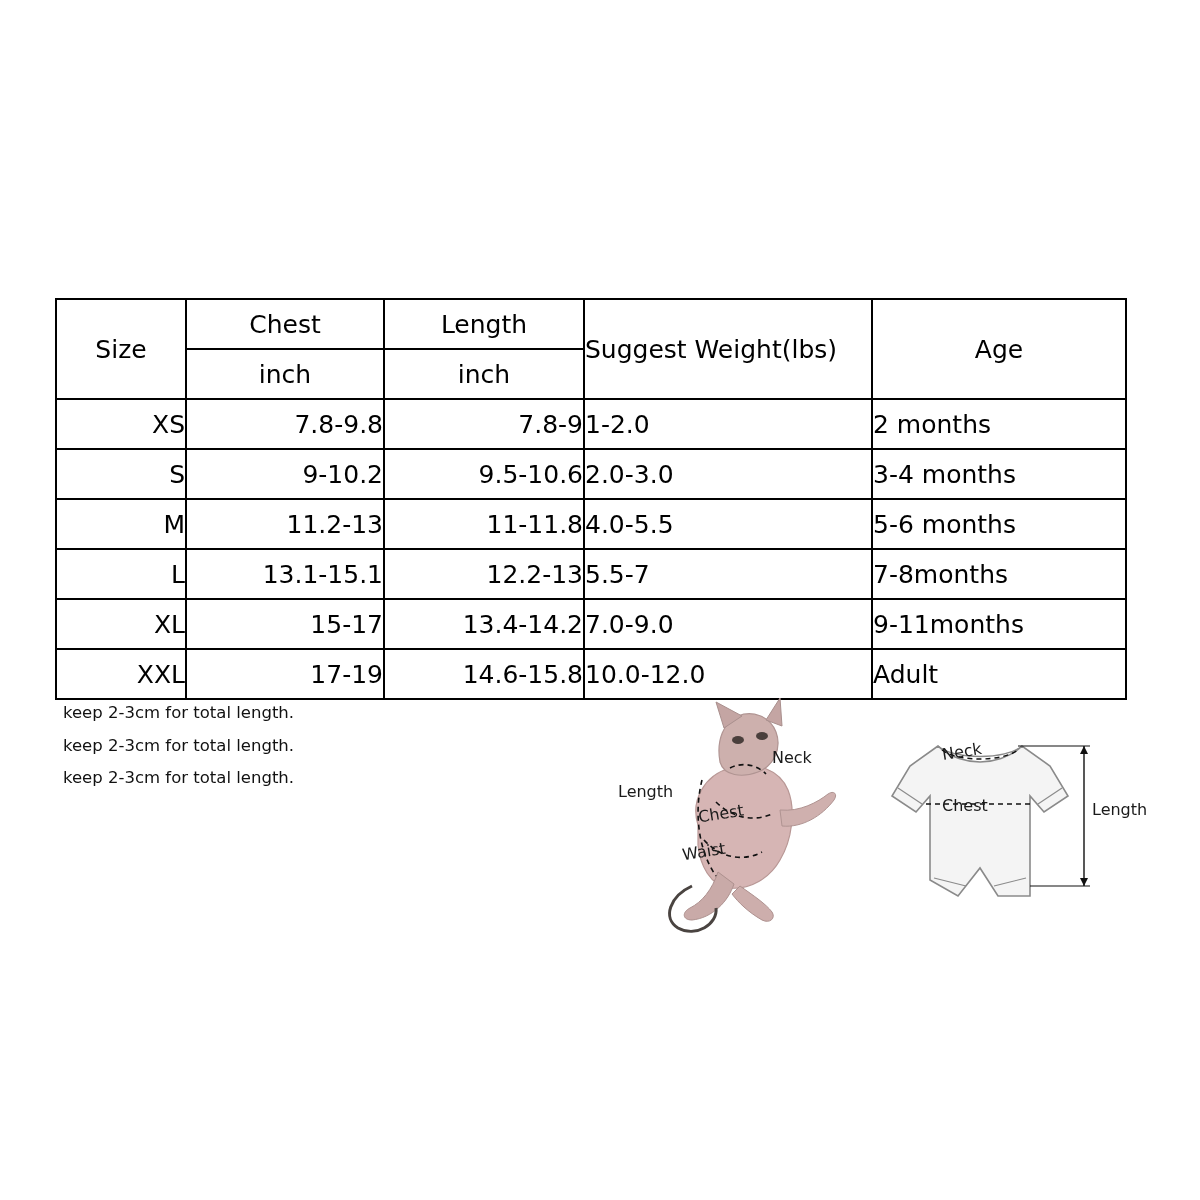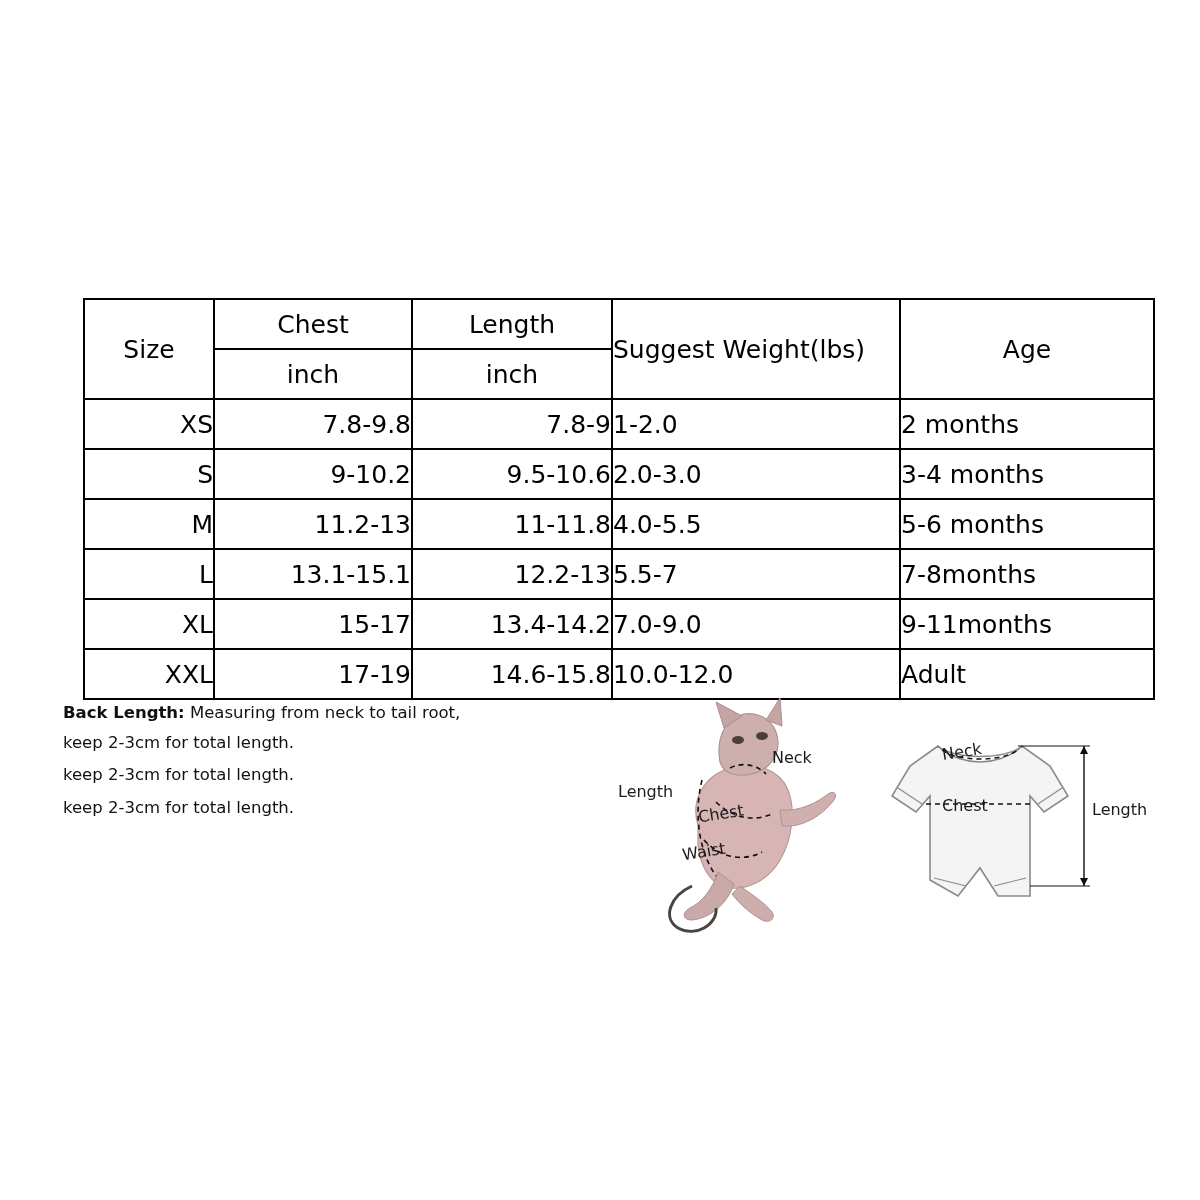--- a/index.html
+++ b/index.html
@@ -24,21 +24,20 @@
   }
 
   
   .size-table {
     position: absolute;
     left: 55px;
     top: 298px;
     width: 1070px;
     border-collapse: collapse;
     table-layout: fixed;
-    margin-left: 28px;
   }
   .size-table td, .size-table th {
     border: 2px solid #000000;
     font-weight: normal;
     font-size: 25px;
     font-family: "DejaVu Sans", sans-serif;
     padding: 0;
     height: 48px;
     color: #000;
   }
@@ -177,23 +176,20 @@
         <td class="cell-center">XXL</td>
         <td class="cell-center">17-19</td>
         <td class="cell-center">14.6-15.8</td>
         <td class="cell-left">10.0-12.0</td>
         <td class="cell-left">Adult</td>
       </tr>
     </tbody>
   </table>
 
   <div class="notes">
-    <div class="note-line">
-      <span class="note-label">Back Length:</span><span>  Measuring from neck to tail root,</span>
-    </div>
     <div class="note-line sub">
       <span>keep 2-3cm for total length.</span>
     </div>
     <div class="note-line sub">
       <span>keep 2-3cm for total length.</span>
     </div>
     <div class="note-line sub">
       <span>keep 2-3cm for total length.</span>
     </div>
   </div>

